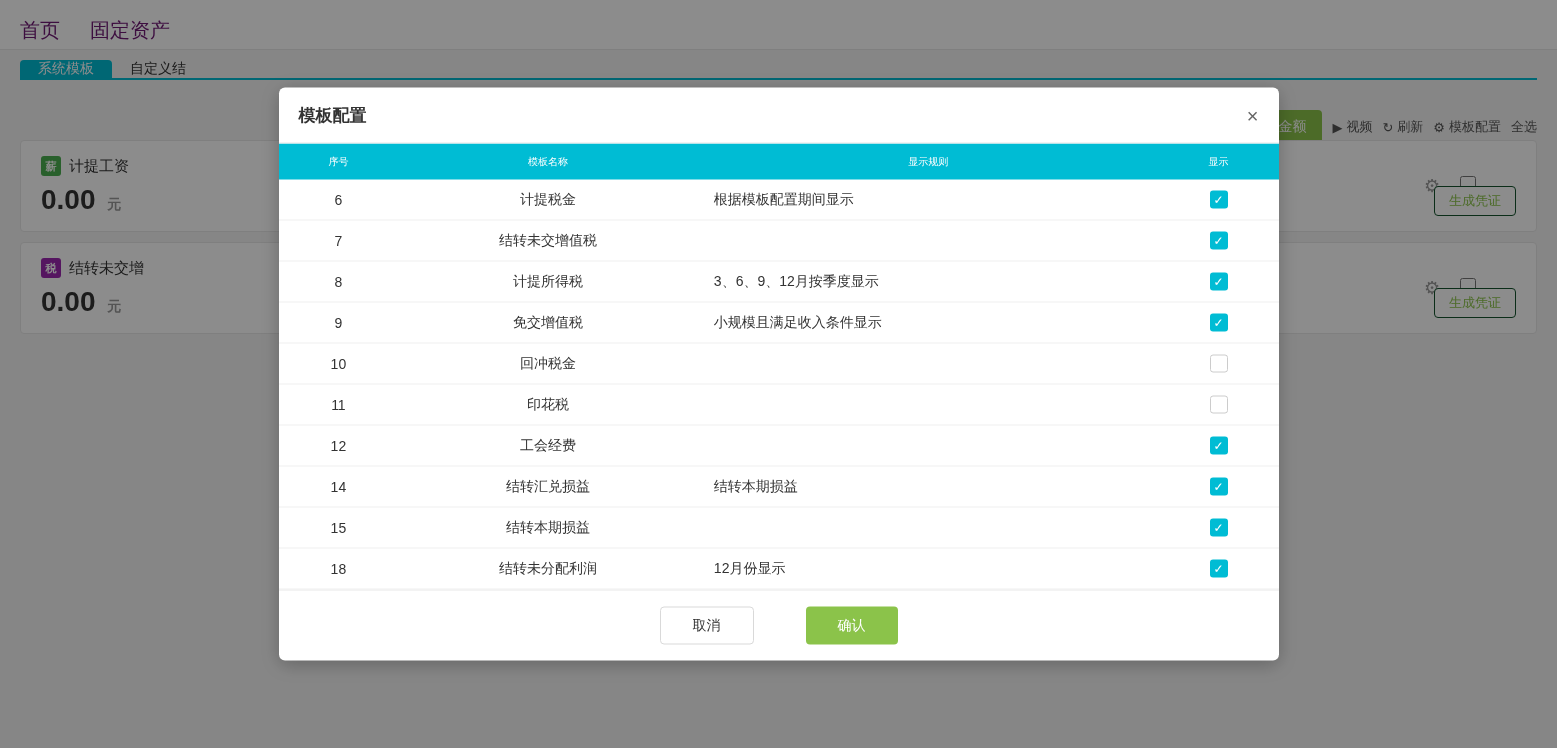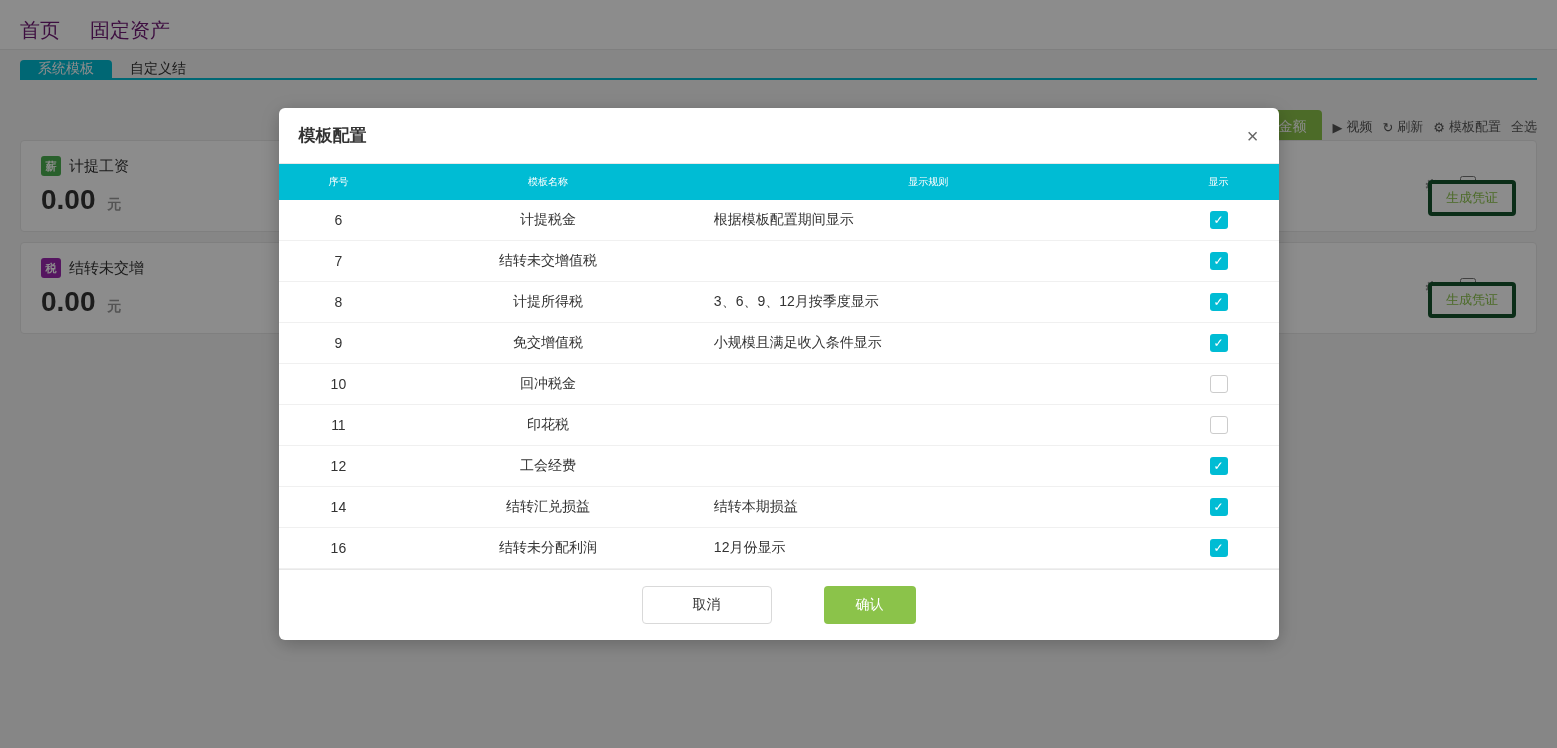--- a/index.html
+++ b/index.html
@@ -109,21 +109,21 @@
       font-size: 15px;
       font-weight: 400;
       color: #333;
     }
     .card-amount {
       font-size: 28px;
       font-weight: bold;
       color: #333;
     }
     .btn-generate {
-      border: 4px solid #14532d;
+      border: 1px solid #14532d;
       color: #8bc34a;
       background: #fff;
       padding: 5px 14px;
       border-radius: 4px;
       cursor: pointer;
       font-size: 13px;
     }
 
     
     .overlay {
@@ -254,21 +254,21 @@
     }
 
     .modal-footer {
       display: flex;
       justify-content: center;
       gap: 16px;
       padding: 16px 20px;
       border-top: 1px solid #e8e8e8;
     }
     .btn-cancel {
-      padding: 9px 50px;
+      padding: 9px 32px;
       border: 1px solid #d9d9d9;
       background: #fff;
       border-radius: 4px;
       cursor: pointer;
       font-size: 14px;
       color: #333;
     }
     .btn-confirm {
       padding: 9px 32px;
       border: none;
@@ -463,21 +463,31 @@
               <td>14</td>
               <td class="name-col">结转汇兑损益</td>
               <td class="rule-col">结转本期损益</td>
               <td>
                 <div class="cb-wrapper">
                   <div class="cb-checked">✓</div>
                 </div>
               </td>
             </tr>
             <tr>
-              <td>16</td>
+              <td>15</td>
+              <td class="name-col">结转本期损益</td>
+              <td class="rule-col"></td>
+              <td>
+                <div class="cb-wrapper">
+                  <div class="cb-checked">✓</div>
+                </div>
+              </td>
+            </tr>
+            <tr>
+              <td>18</td>
               <td class="name-col">结转未分配利润</td>
               <td class="rule-col">12月份显示</td>
               <td>
                 <div class="cb-wrapper">
                   <div class="cb-checked">✓</div>
                 </div>
               </td>
             </tr>
           </tbody>
       </table>

